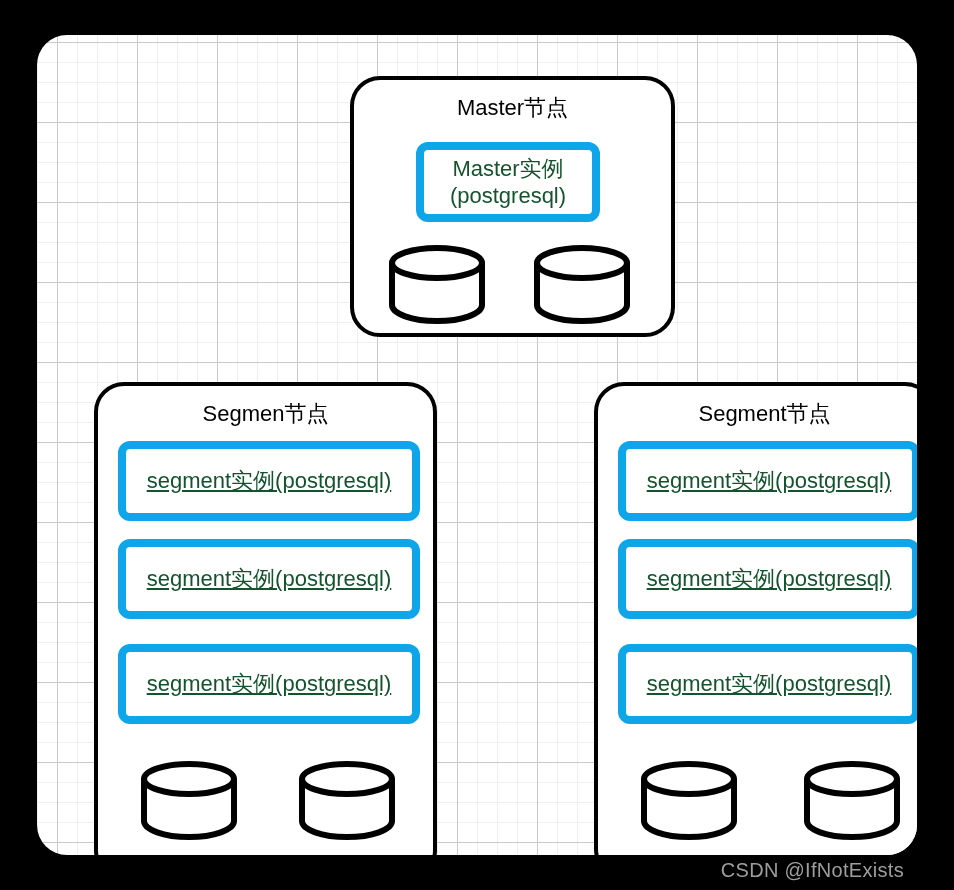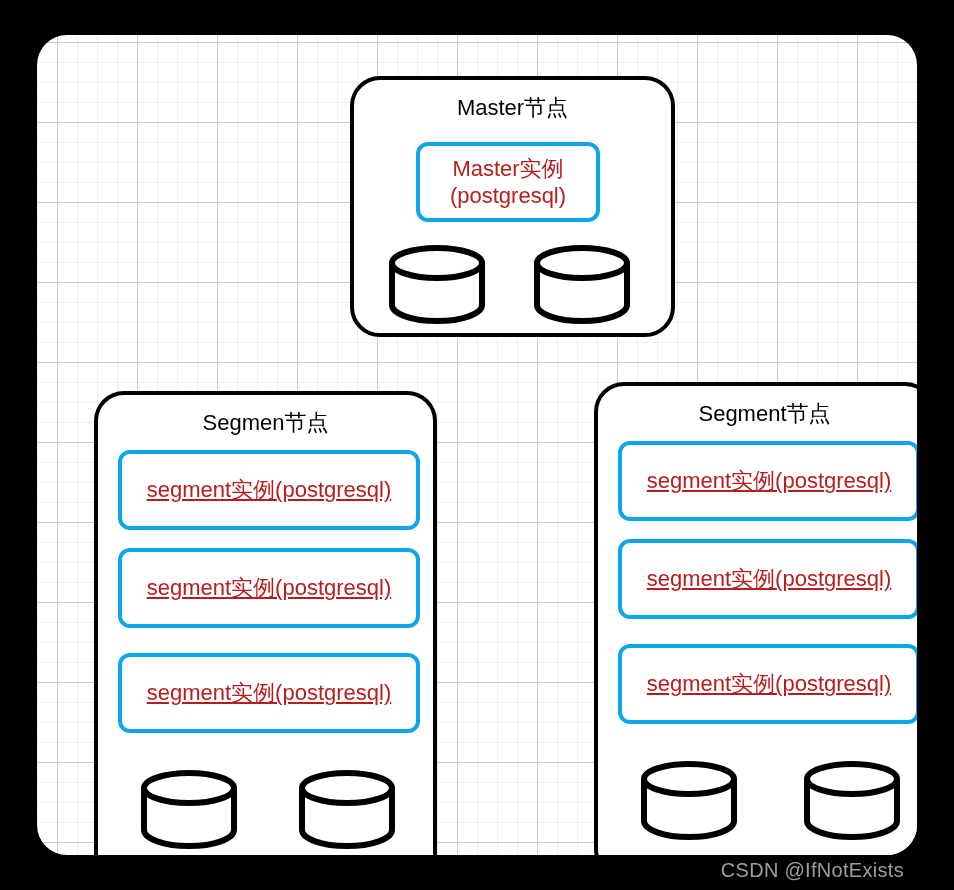--- a/index.html
+++ b/index.html
@@ -46,44 +46,44 @@
     top: 13px;
     text-align: center;
     font-size: 22px;
     font-weight: 500;
     color: #000;
     white-space: nowrap;
   }
   .inst {
     position: absolute;
     background: #fff;
-    border: 4px solid #0ea5e9;
+    border: 8px solid #0ea5e9;
     border-radius: 12px;
     box-sizing: border-box;
     display: flex;
     flex-direction: column;
     align-items: center;
     justify-content: center;
     font-size: 22px;
-    color: #b91c1c;
+    color: #14532d;
     text-align: center;
     line-height: 1.25;
     white-space: nowrap;
   }
   .cyl {
     position: absolute;
     width: 102px;
     height: 84px;
   }
   .node-master { left: 313px; top: 41px; width: 325px; height: 261px; }
   .node-master .inst-master { left: 62px; top: 62px; width: 184px; height: 80px; }
   .node-master .cyl-1 { left: 32px; top: 163px; }
   .node-master .cyl-2 { left: 177px; top: 163px; }
 
-  .node-seg-left { left: 57px; top: 347px; width: 343px; height: 498px; margin-top: 9px; }
+  .node-seg-left { left: 57px; top: 347px; width: 343px; height: 498px; }
   .node-seg-right { left: 557px; top: 347px; width: 341px; height: 497px; }
   .seg-inst { left: 20px; width: 302px; height: 80px; text-decoration: underline; }
   .seg-inst-1 { top: 55px; }
   .seg-inst-2 { top: 153px; }
   .seg-inst-3 { top: 258px; }
   .node-seg-left .cyl-1 { left: 40px; top: 373px; }
   .node-seg-left .cyl-2 { left: 198px; top: 373px; }
   .node-seg-right .cyl-1 { left: 40px; top: 373px; }
   .node-seg-right .cyl-2 { left: 203px; top: 373px; }
 

